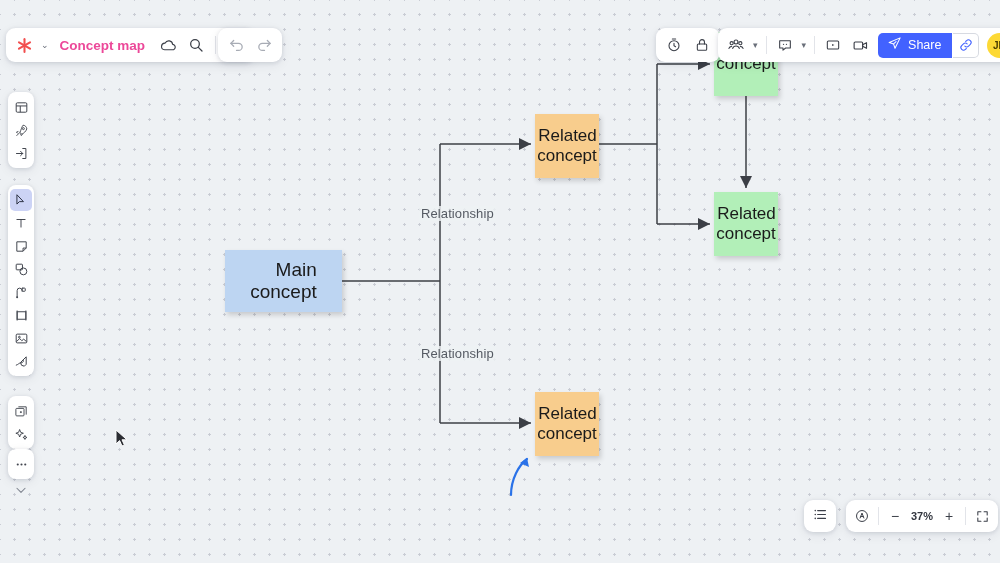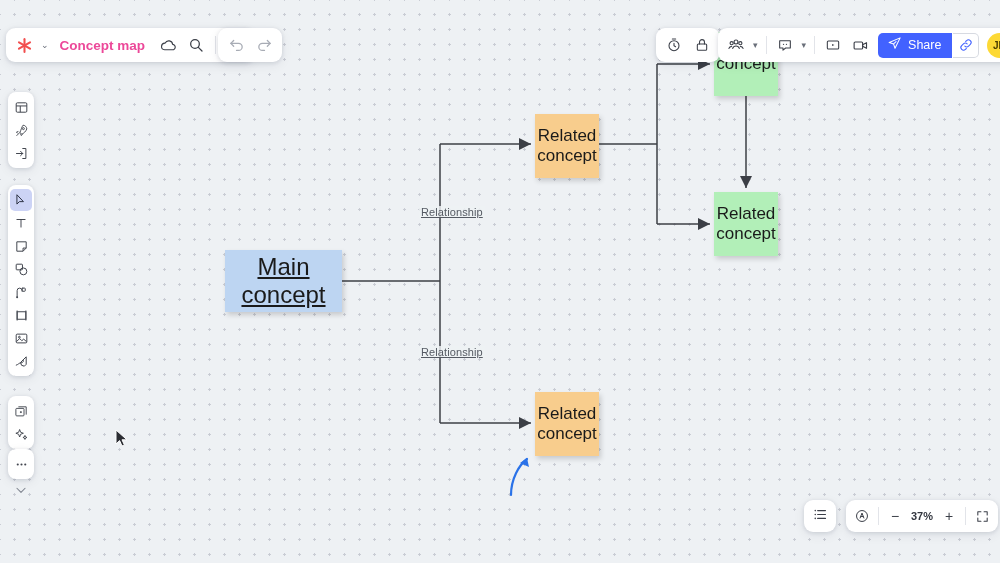--- a/index.html
+++ b/index.html
@@ -16,47 +16,46 @@
     background-color: #eef1f4;
     background-image: radial-gradient(circle, #c9ccd4 1.1px, transparent 1.2px);
     background-size: 15px 15px;
     background-position: 7px 7px;
   }
 
   
   .note {
     position: absolute;
     display: flex; align-items: center; justify-content: center;
-    text-align: center;
+    text-align: right;
     font-size: 17px; line-height: 1.18; color: #1a1a1a;
     box-shadow: 2px 3px 5px rgba(0,0,0,.16);
     padding: 4px 6px;
     white-space: pre-line;
     z-index: 5;
   }
   .note.blue   { background: #bdd5f2; }
   .note.orange { background: #f8cd8d; }
   .note.green  { background: #b2efb8; }
 
-  #note-main     { left: 225px; top: 250px; width: 117px; height: 62px; font-size: 24px; text-decoration: underline; }
+  #note-main     { left: 225px; top: 250px; width: 117px; height: 62px; font-size: 19px; }
   #note-rel-1    { left: 535px; top: 114px; width: 64px; height: 64px; }
   #note-rel-top  { left: 714px; top: 32px;  width: 64px; height: 64px; }
   #note-rel-mid  { left: 714px; top: 192px; width: 64px; height: 64px; }
   #note-rel-bot  { left: 535px; top: 392px; width: 64px; height: 64px; }
 
   
   #connectors { position: absolute; inset: 0; z-index: 3; pointer-events: none; }
 
   .rel-label {
     position: absolute; z-index: 4;
-    font-size: 11px; color: #555a63;
+    font-size: 13px; color: #555a63;
     background: rgba(238,241,244,.82);
     padding: 0 2px;
     letter-spacing: .1px;
-    text-decoration: underline;
   }
   #rel-label-1 { left: 419px; top: 206px; }
   #rel-label-2 { left: 419px; top: 346px; }
 
   
   .panel {
     position: absolute;
     background: #fff;
     border-radius: 9px;
     box-shadow: 0 1px 4px rgba(20,26,50,.12), 0 3px 12px rgba(20,26,50,.07);

